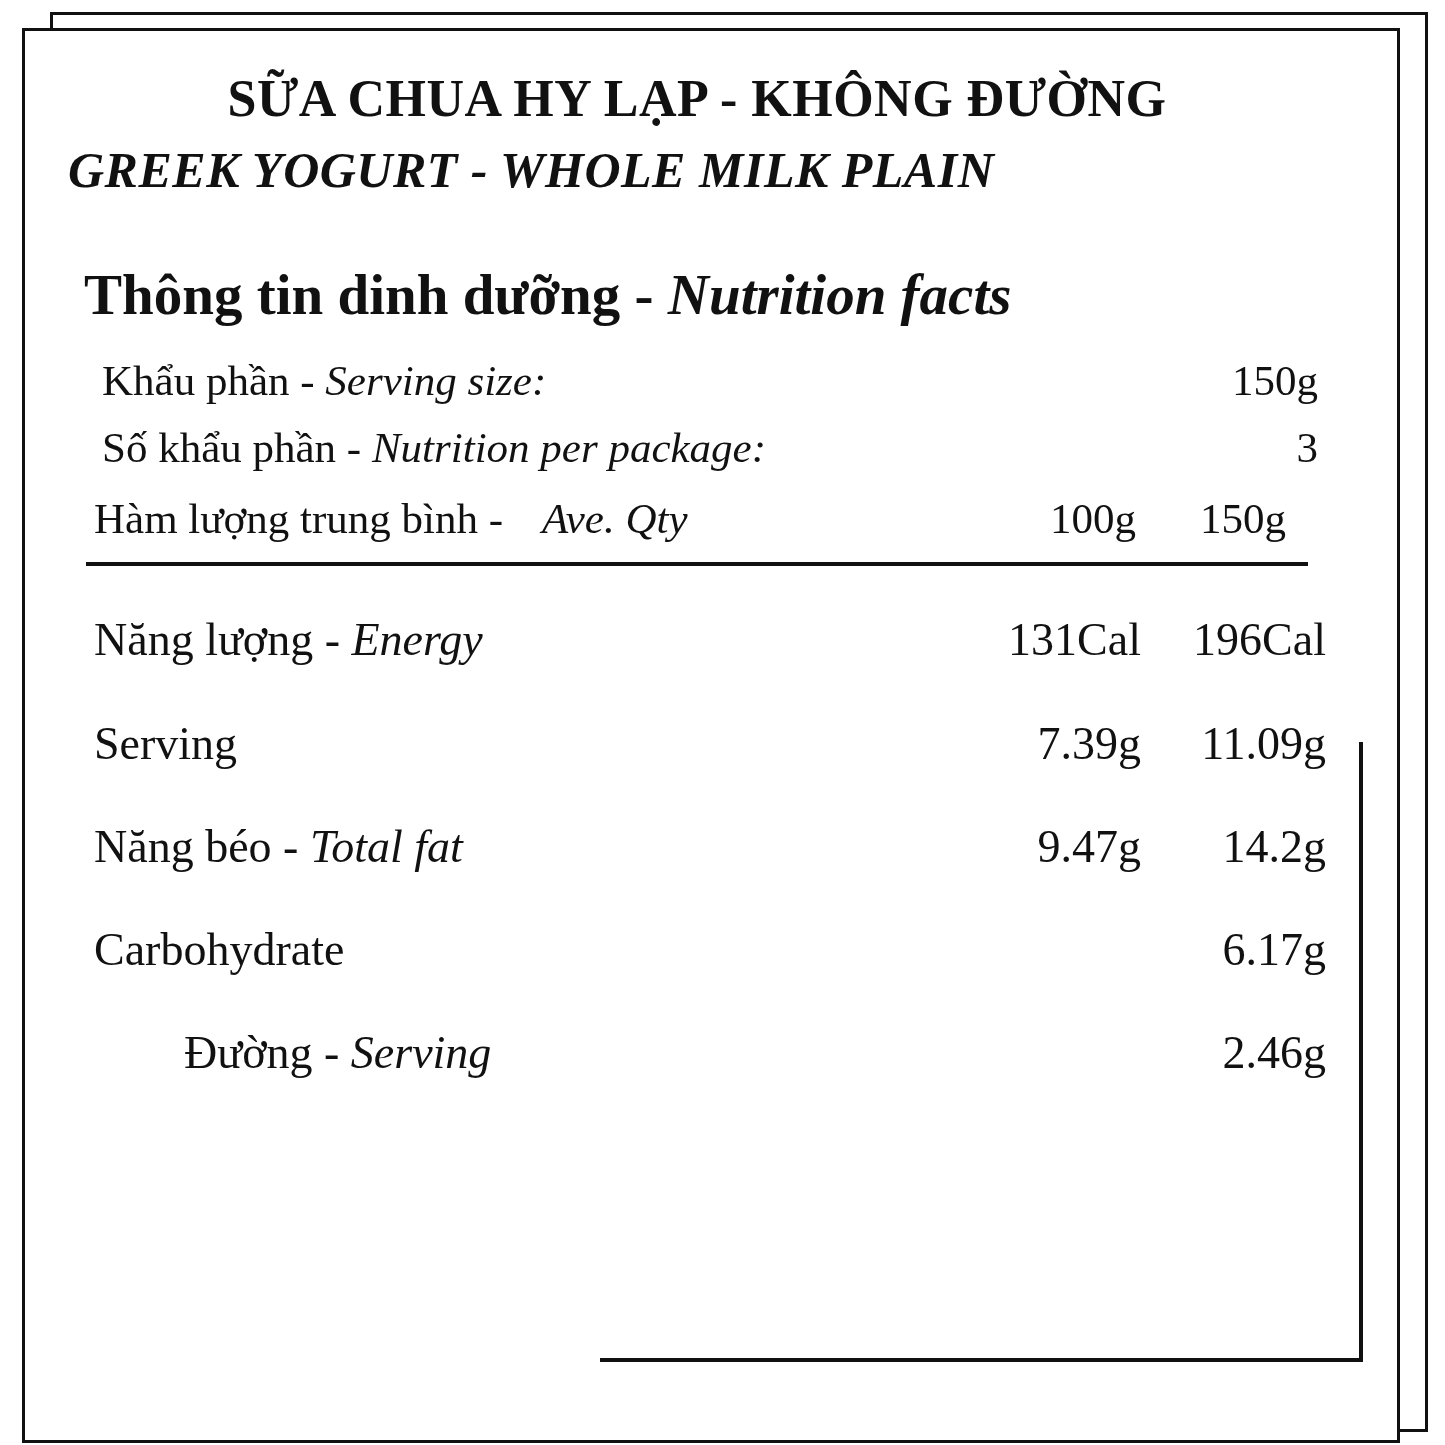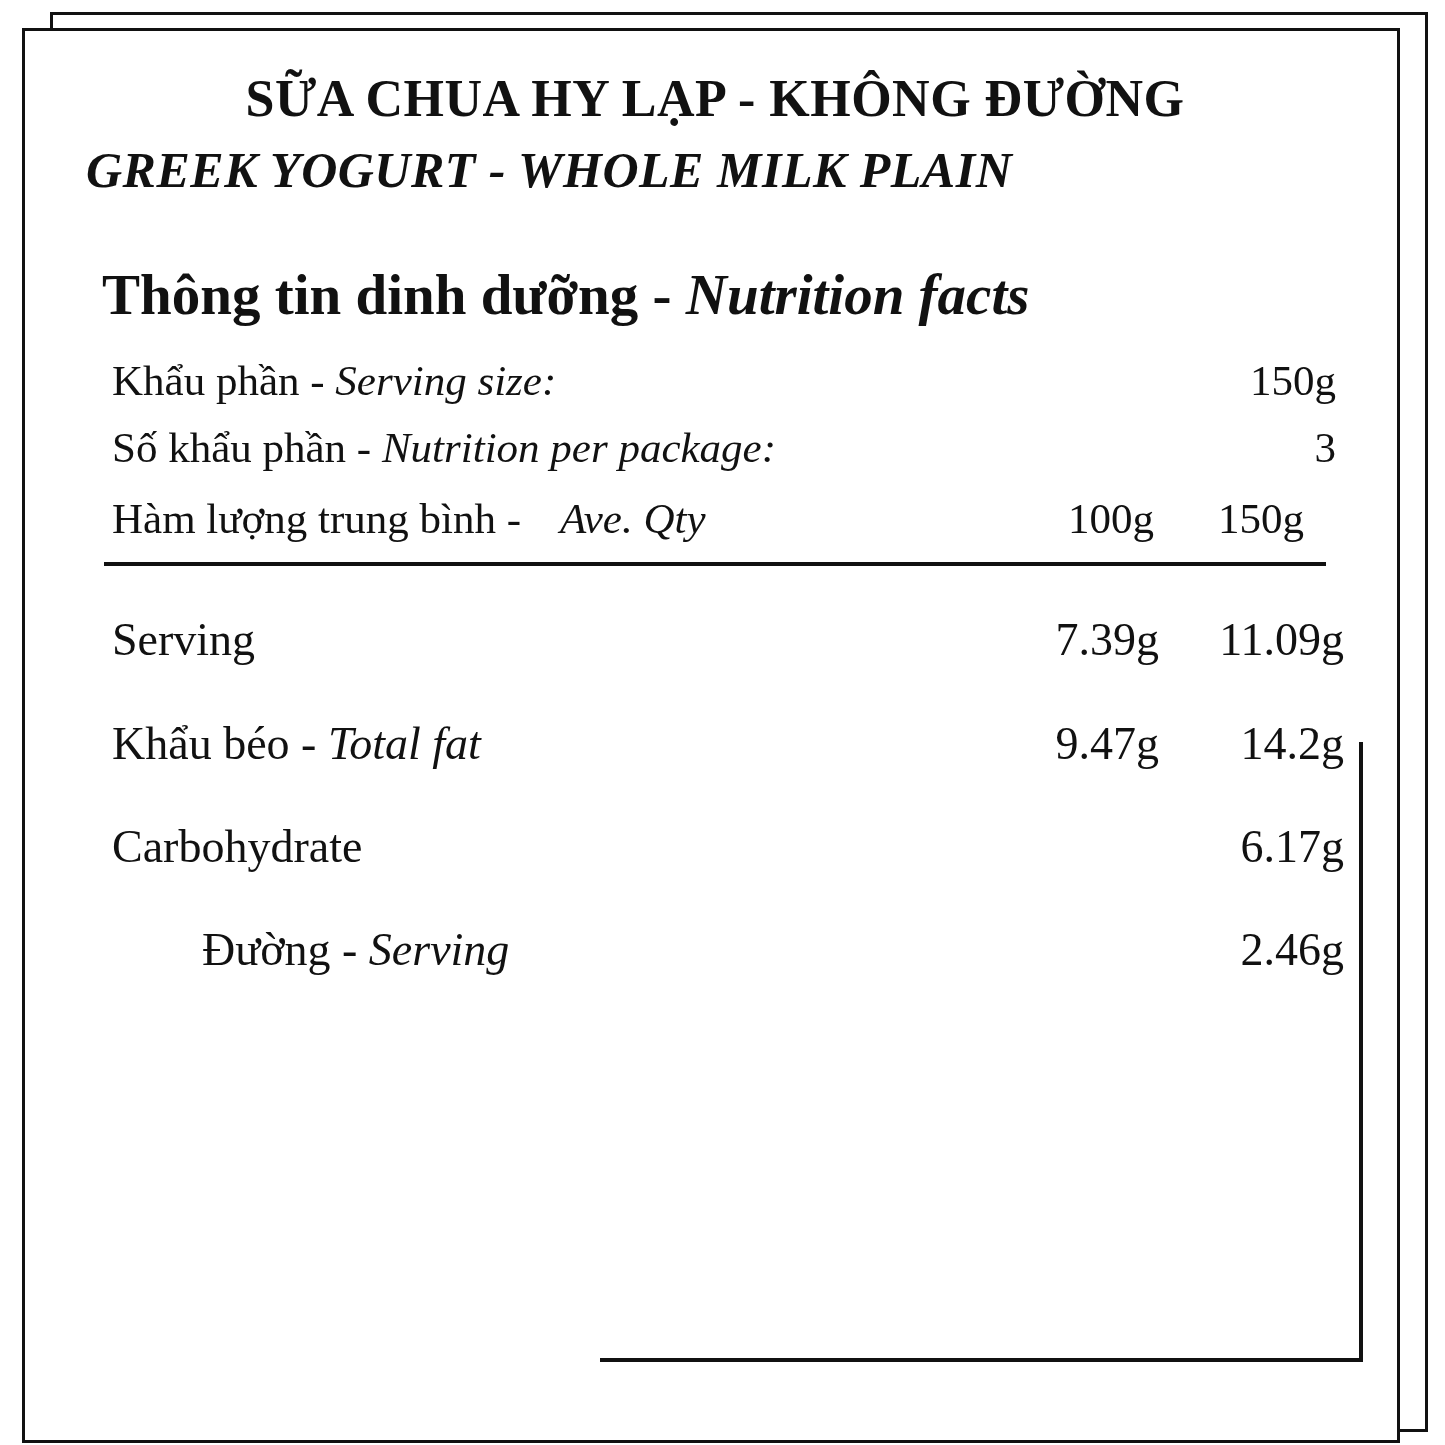--- a/index.html
+++ b/index.html
@@ -38,21 +38,21 @@
     top: 28px;
     width: 1378px;
     height: 1415px;
     border: 3px solid #111111;
     box-sizing: border-box;
     background: #ffffff;
   }
 
   .content {
     position: absolute;
-    left: 26px;
+    left: 8px;
     top: 28px;
     width: 1378px;
     height: 1415px;
     box-sizing: border-box;
     padding: 42px 60px 0 60px;
   }
 
   
   .title-vn {
     text-align: center;
@@ -88,20 +88,21 @@
   .serving-block {
     margin-top: 22px;
     padding-left: 26px;
     padding-right: 8px;
   }
   .serving-row {
     display: flex;
     align-items: flex-start;
     font-size: 43px;
     line-height: 1.55;
+    margin-left: 8px;
   }
   .serving-row .lbl { flex: 1 1 auto; white-space: nowrap; }
   .serving-row .lbl .en { font-style: italic; }
   .serving-row .val {
     flex: 0 0 auto;
     text-align: right;
     min-width: 140px;
     white-space: nowrap;
   }
 
@@ -209,32 +210,39 @@
         <div class="col">100g</div>
         <div class="col">150g</div>
       </div>
 
     </div>
 
     <div class="rule"></div>
 
     <div class="nutrients">
 
+      <div class="nut-row">
+        <div class="name">
+          <span>Năng lượng</span><span> - </span><span class="en">Energy</span>
+        </div>
+        <div class="c1">131Cal</div>
+        <div class="c2">196Cal</div>
+      </div>
 
       <div class="nut-row">
         <div class="name">
           <span>Serving</span><span></span><span class="en"></span>
         </div>
         <div class="c1">7.39g</div>
         <div class="c2">11.09g</div>
       </div>
 
       <div class="nut-row">
         <div class="name">
-          <span>Khẩu béo</span><span> - </span><span class="en">Total fat</span>
+          <span>Năng béo</span><span> - </span><span class="en">Total fat</span>
         </div>
         <div class="c1">9.47g</div>
         <div class="c2">14.2g</div>
       </div>
 
       <div class="nut-row">
         <div class="name">
           <span>Carbohydrate</span><span></span><span class="en"></span>
         </div>
         <div class="c2">6.17g</div>

